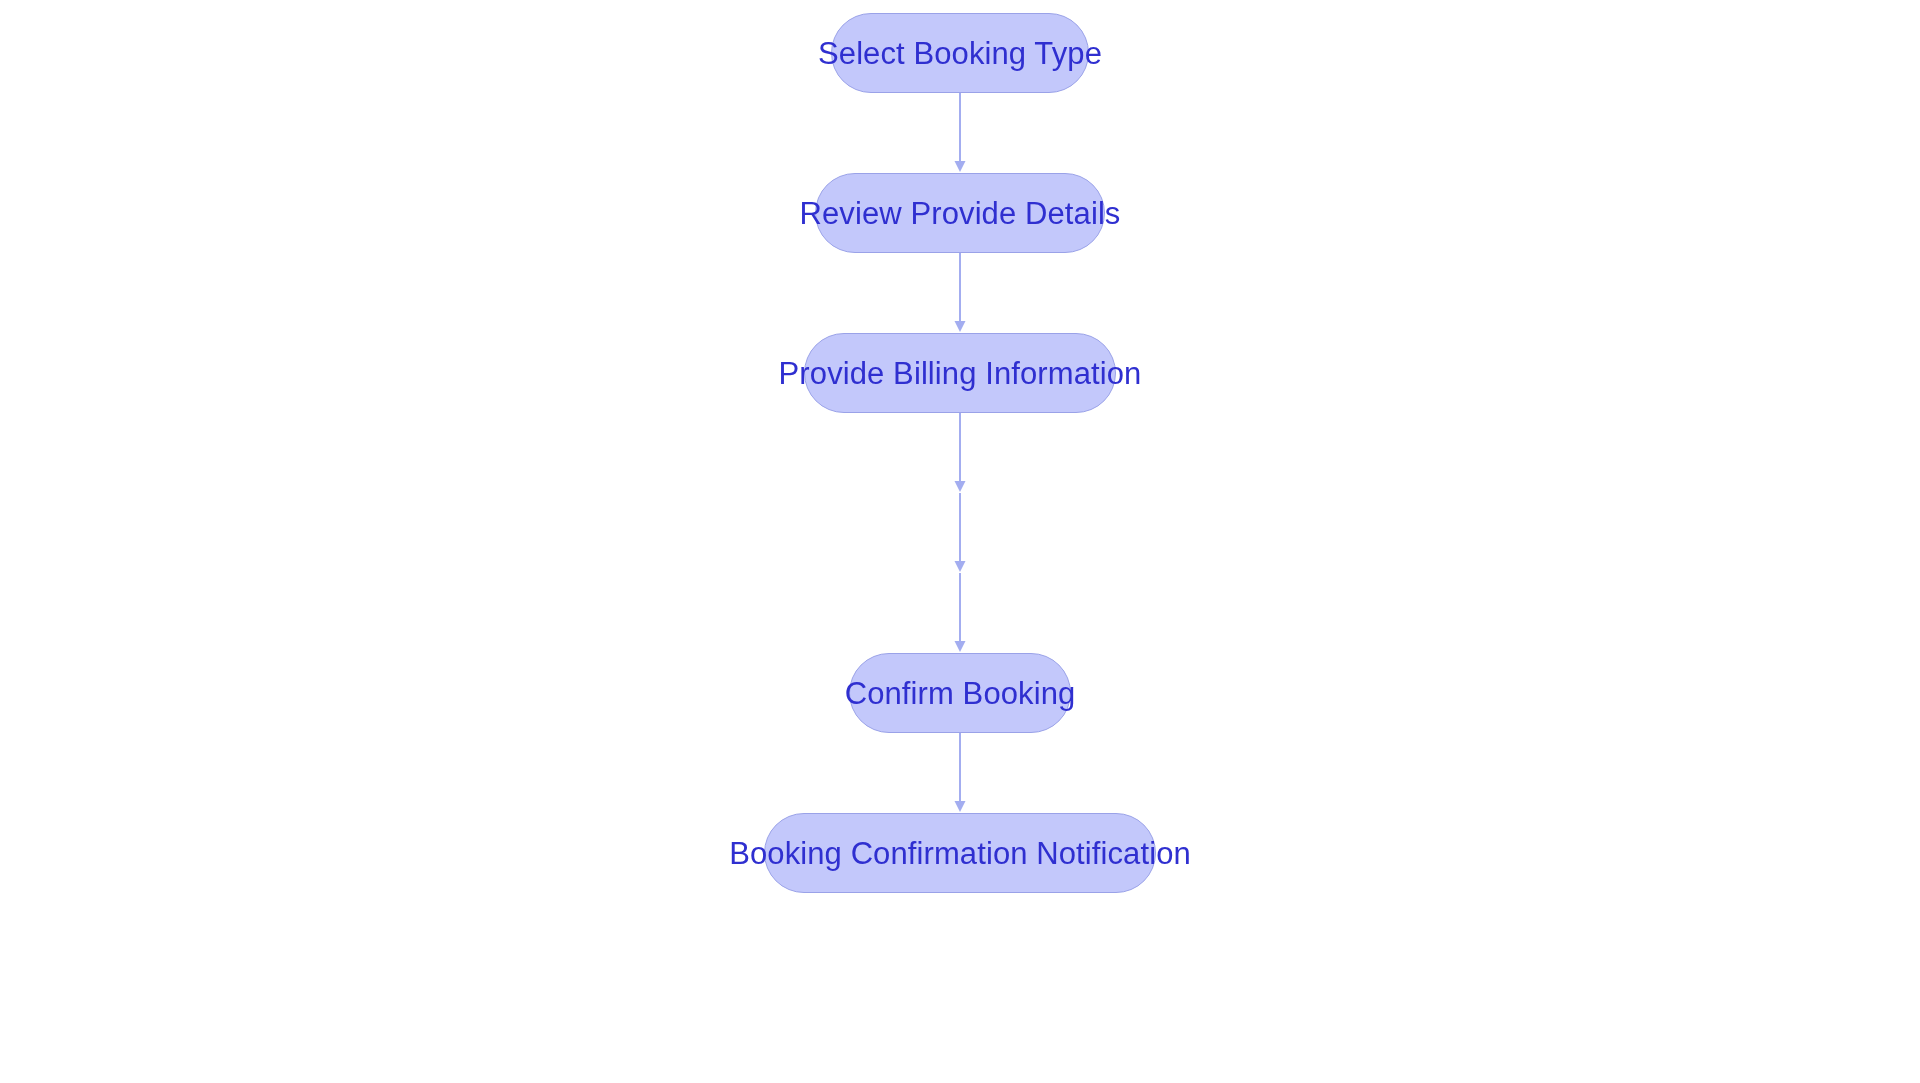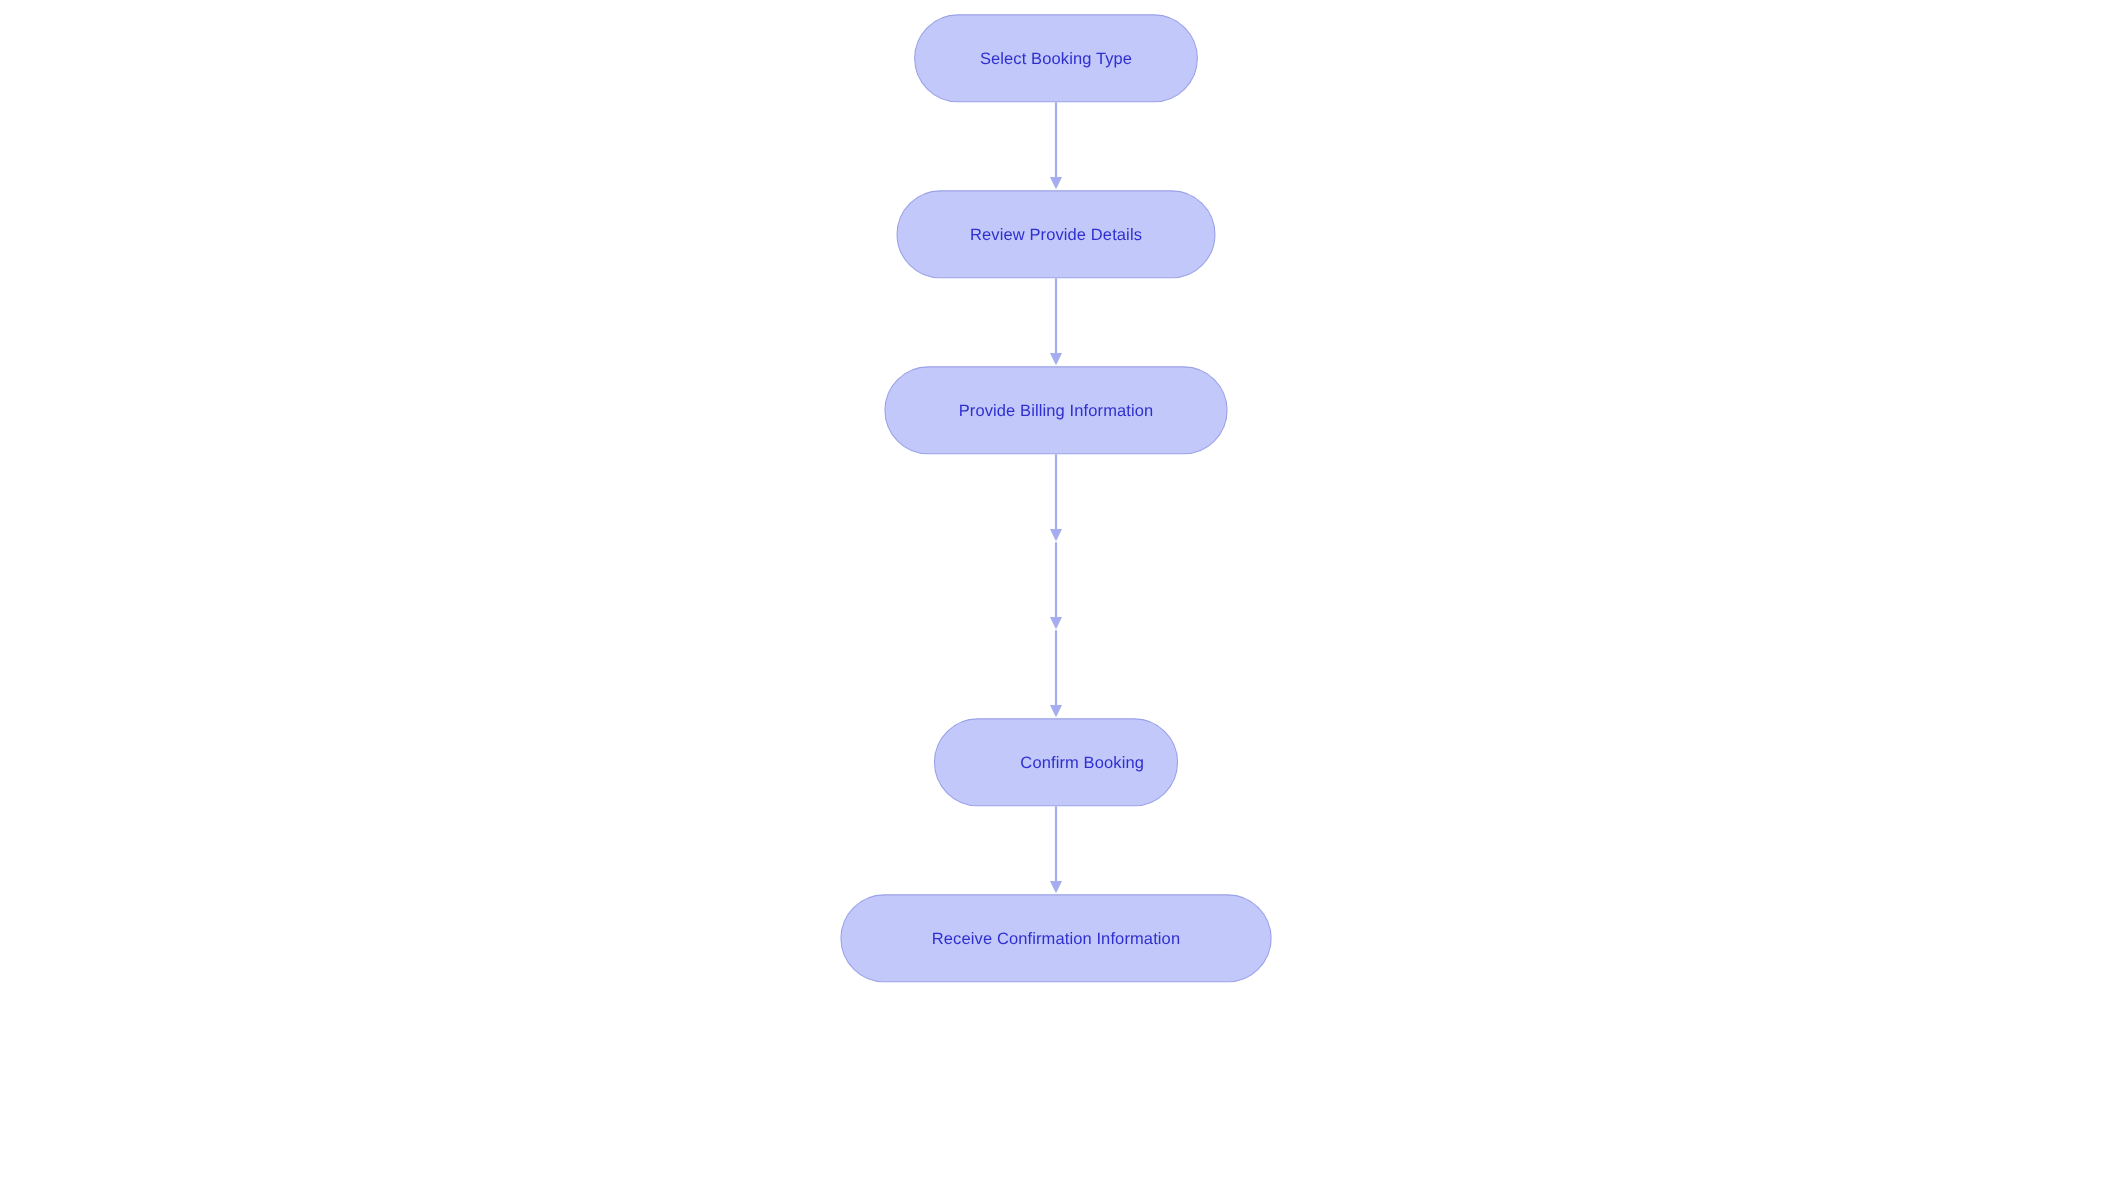--- a/index.html
+++ b/index.html
@@ -41,21 +41,21 @@
     background: #c3c8fb;
     display: flex;
     align-items: center;
     justify-content: center;
     padding: 0 30px;
     white-space: nowrap;
   }
 
   .flow-node-label {
     font-family: "Liberation Sans", sans-serif;
-    font-size: 15px;
+    font-size: 31px;
     font-weight: 400;
     color: #2f2fd0;
     letter-spacing: 0.1px;
     line-height: 1;
     user-select: none;
   }
 
   .flow-connector {
     width: 80px;
     height: 80px;
@@ -69,21 +69,21 @@
     display: block;
     overflow: visible;
   }
 
   
   .n-w1 { width: 258px; }
   .n-w2 { width: 290px; }
   .n-w3 { width: 312px; align-items: center; }
   .n-w4 { width: 336px; }
   .n-w5 { width: 310px; }
-  .n-w6 { width: 222px; justify-content: flex-end; }
+  .n-w6 { width: 222px; }
   .n-w7 { width: 392px; }
 
   .spacer-top { height: 13px; flex: none; }
 </style>
 </head>
 <body>
 
 <div id="flowchart-canvas">
   <div class="flow-column">
 
@@ -143,17 +143,17 @@
     </div>
 
     <div class="flow-connector">
       <svg width="14" height="80" viewBox="0 0 14 80" aria-hidden="true">
         <line x1="7" y1="0" x2="7" y2="70" stroke="#a3adf0" stroke-width="2"></line>
         <polygon points="1.5,68 12.5,68 7,79" fill="#a3adf0"></polygon>
       </svg>
     </div>
 
     <div class="flow-node n-w7">
-      <span class="flow-node-label">Receive Confirmation Information</span>
+      <span class="flow-node-label">Booking Confirmation Notification</span>
     </div>
 
   </div>
 </div>
 
 </body></html>

